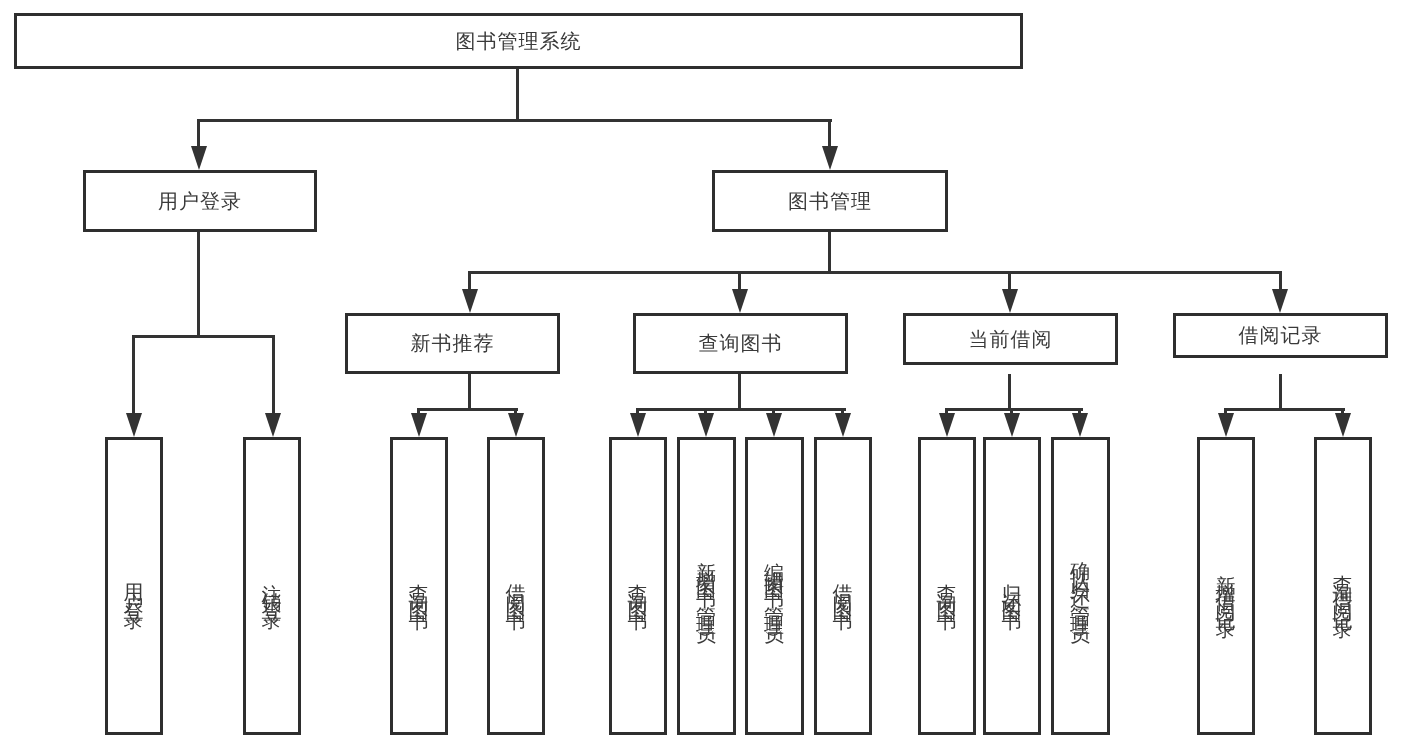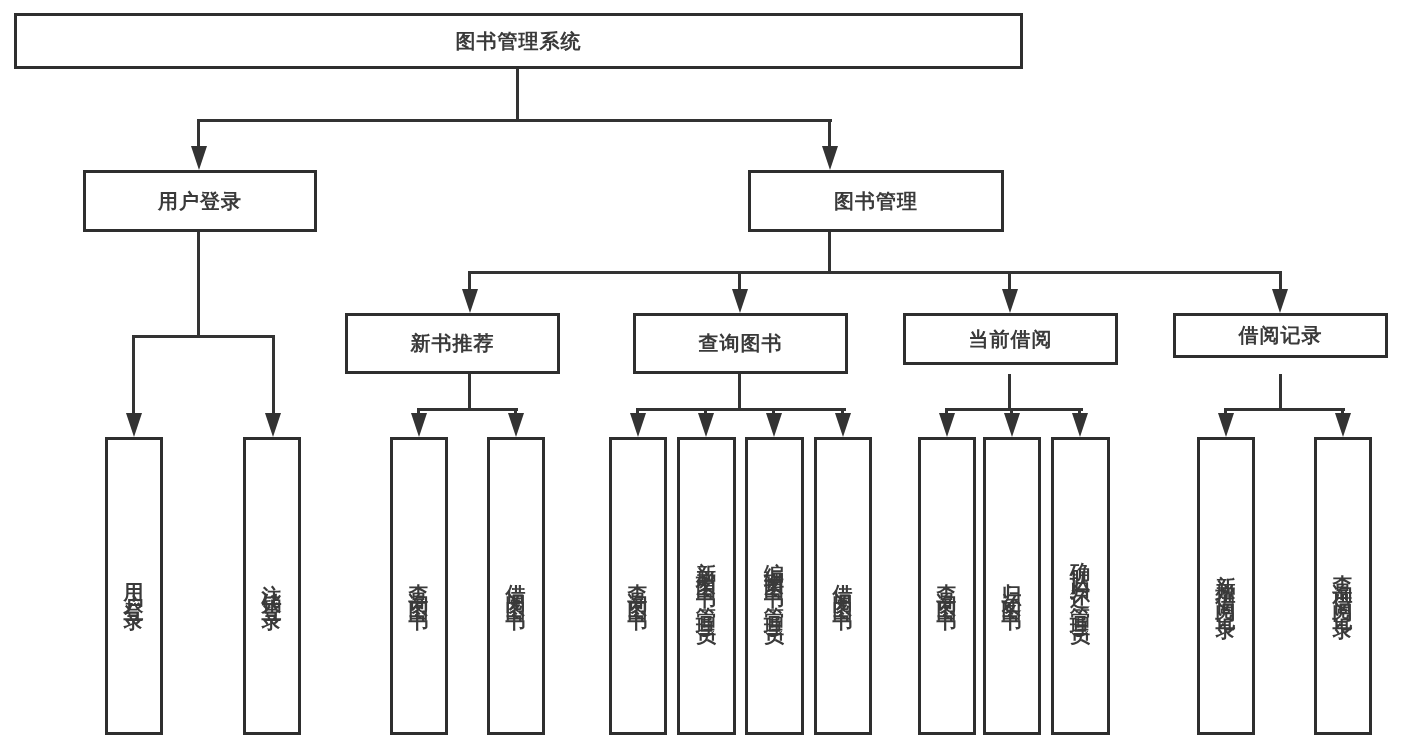--- a/index.html
+++ b/index.html
@@ -19,21 +19,20 @@
     position: absolute;
     box-sizing: border-box;
     border: 3px solid #2e2e2e;
     background: #ffffff;
     display: flex;
     align-items: center;
     justify-content: center;
     font-size: 20px;
     color: #3a3a3a;
     letter-spacing: 1px;
-    font-weight: bold;
   }
   .vbox {
     writing-mode: vertical-rl;
     text-orientation: mixed;
     letter-spacing: 9px;
     line-height: 1;
   }
   .line {
     position: absolute;
     background: #333333;
@@ -70,21 +69,21 @@
   <div class="line" style="left:516px; top:69px; width:3px; height:51px;"></div>
   <div class="line" style="left:197px; top:119px; width:635px; height:3px;"></div>
   <div class="line" style="left:197px; top:119px; width:3px; height:31px;"></div>
   <div class="arrow" style="left:191px; top:146px;"></div>
   <div class="line" style="left:828px; top:119px; width:3px; height:31px;"></div>
   <div class="arrow" style="left:822px; top:146px;"></div>
 
   <div class="box" style="left:83px; top:170px; width:234px; height:62px;">
     <span>用户登录</span>
   </div>
-  <div class="box" style="left:712px; top:170px; width:256px; height:62px;margin-left:36px;">
+  <div class="box" style="left:712px; top:170px; width:236px; height:62px;">
     <span>图书管理</span>
   </div>
 
   <div class="line" style="left:197px; top:232px; width:3px; height:103px;"></div>
   <div class="line" style="left:132px; top:335px; width:143px; height:3px;"></div>
   <div class="line" style="left:132px; top:335px; width:3px; height:80px;"></div>
   <div class="arrow" style="left:126px; top:413px;"></div>
   <div class="line" style="left:272px; top:335px; width:3px; height:80px;"></div>
   <div class="arrow" style="left:265px; top:413px;"></div>
 

